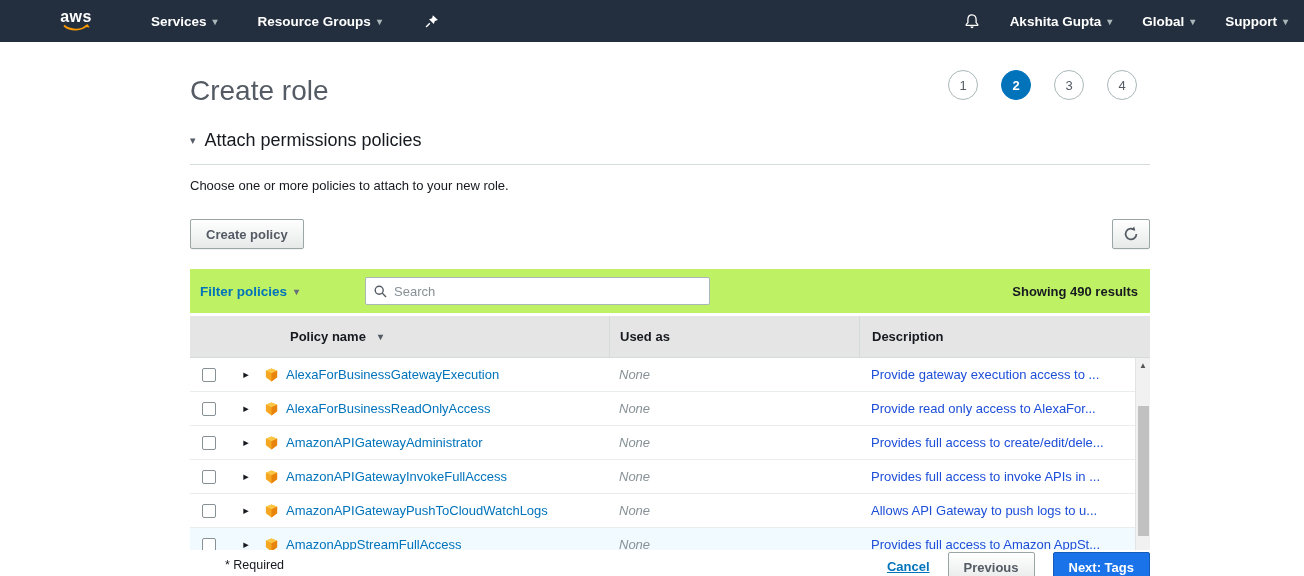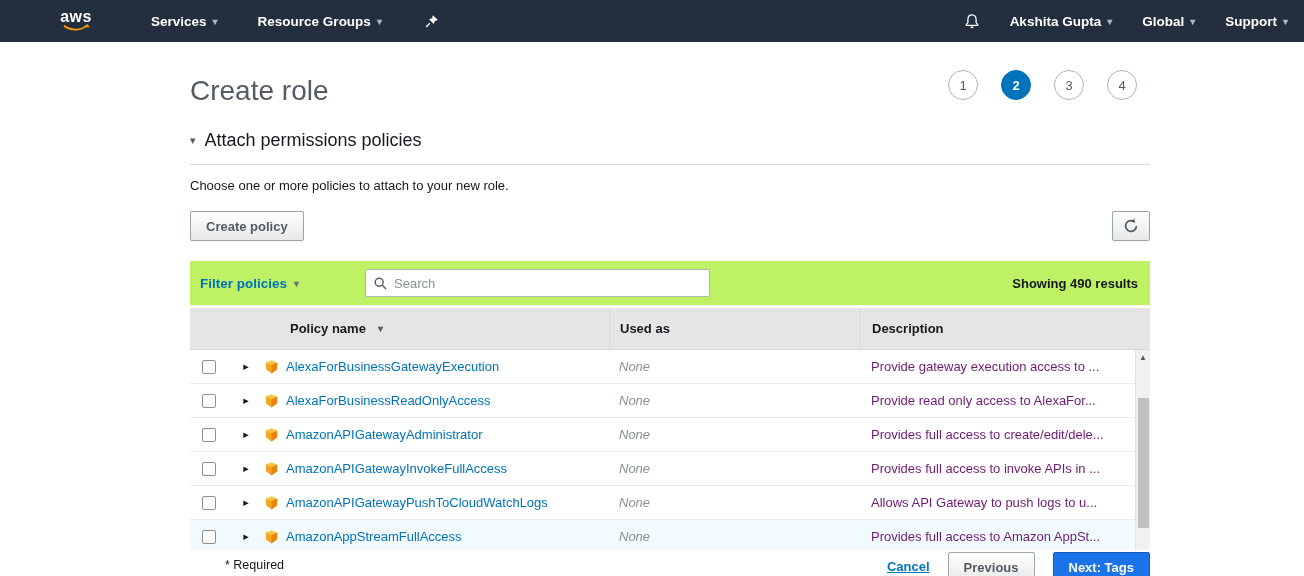--- a/index.html
+++ b/index.html
@@ -34,21 +34,21 @@
   .section-caret { font-size:11px; color:#545b64; cursor:pointer; }
   .section-title { font-size:18px; color:#16191f; }
   .section-desc { margin-top:13px; font-size:13px; color:#16191f; }
 
   
   .btn { display:inline-flex; align-items:center; justify-content:center; height:30px; padding:0 15px;
          font-family:"Liberation Sans", sans-serif; font-size:13px; font-weight:700; color:#545b64;
          background:linear-gradient(180deg,#ffffff,#e7e9e9); border:1px solid #9aa5a6; border-radius:2px;
          cursor:pointer; box-shadow:0 1px 1px rgba(0,0,0,.05); }
   .btn-primary { background:#1a73e8; border:1px solid #155bb8; color:#fff; }
-  .btn-row { margin-top:18px; display:flex; align-items:center; justify-content:space-between; }
+  .btn-row { margin-top:26px; display:flex; align-items:center; justify-content:space-between; }
   .btn-icon { width:38px; padding:0; }
 
   
   .filter-bar { margin-top:20px; height:44px; background:#bef264; display:flex; align-items:center; padding:0 12px 0 10px; }
   .filter-link { display:flex; align-items:center; gap:7px; color:#0073bb; font-size:13.5px; font-weight:700; cursor:pointer; }
   .filter-caret { font-size:10px; color:#687078; }
   .searchbox { margin-left:66px; width:345px; height:28px; background:#fff; border:1px solid #aab7b8;
                display:flex; align-items:center; padding:0 8px; gap:7px; border-radius:2px; }
   .searchbox input { border:none; outline:none; flex:1; font-size:13px; color:#16191f; font-family:"Liberation Sans", sans-serif; }
   .searchbox input::placeholder { color:#879196; }
@@ -66,21 +66,21 @@
   .th-used, .th-desc { align-self:stretch; display:flex; align-items:center; border-left:1px solid #d5dbdb; }
   .sort-caret { font-size:10px; color:#545b64; margin-left:5px; }
 
   .tbody { position:relative; height:224px; overflow:hidden; }
   .trow { display:flex; align-items:center; height:34px; border-bottom:1px solid #eaeded; font-size:13px; background:#fff; }
   .trow.highlighted { background:#f1faff; }
   .cb { appearance:none; -webkit-appearance:none; width:14px; height:14px; border:1px solid #879196;
         border-radius:2px; background:#fff; cursor:pointer; }
   .plink { color:#0073bb; text-decoration:none; cursor:pointer; white-space:nowrap; }
   .used-val { color:#879196; font-style:italic; }
-  .desc-val { color:#701a75; }
+  .desc-val { color:#1d4ed8; }
   .picon { display:flex; align-items:center; flex-shrink:0; }
 
   
   .scrollbar { position:absolute; top:0; right:0; width:15px; height:100%; background:#f1f1f1; border-left:1px solid #e3e3e3; }
   .scroll-arrow { position:absolute; left:0; width:14px; height:15px; display:flex; align-items:center; justify-content:center;
                   font-size:8px; color:#555; cursor:pointer; }
   .scroll-up { top:0; }
   .scroll-thumb { position:absolute; left:2px; top:48px; width:11px; height:130px; background:#c1c1c1; cursor:pointer; }
 
   

